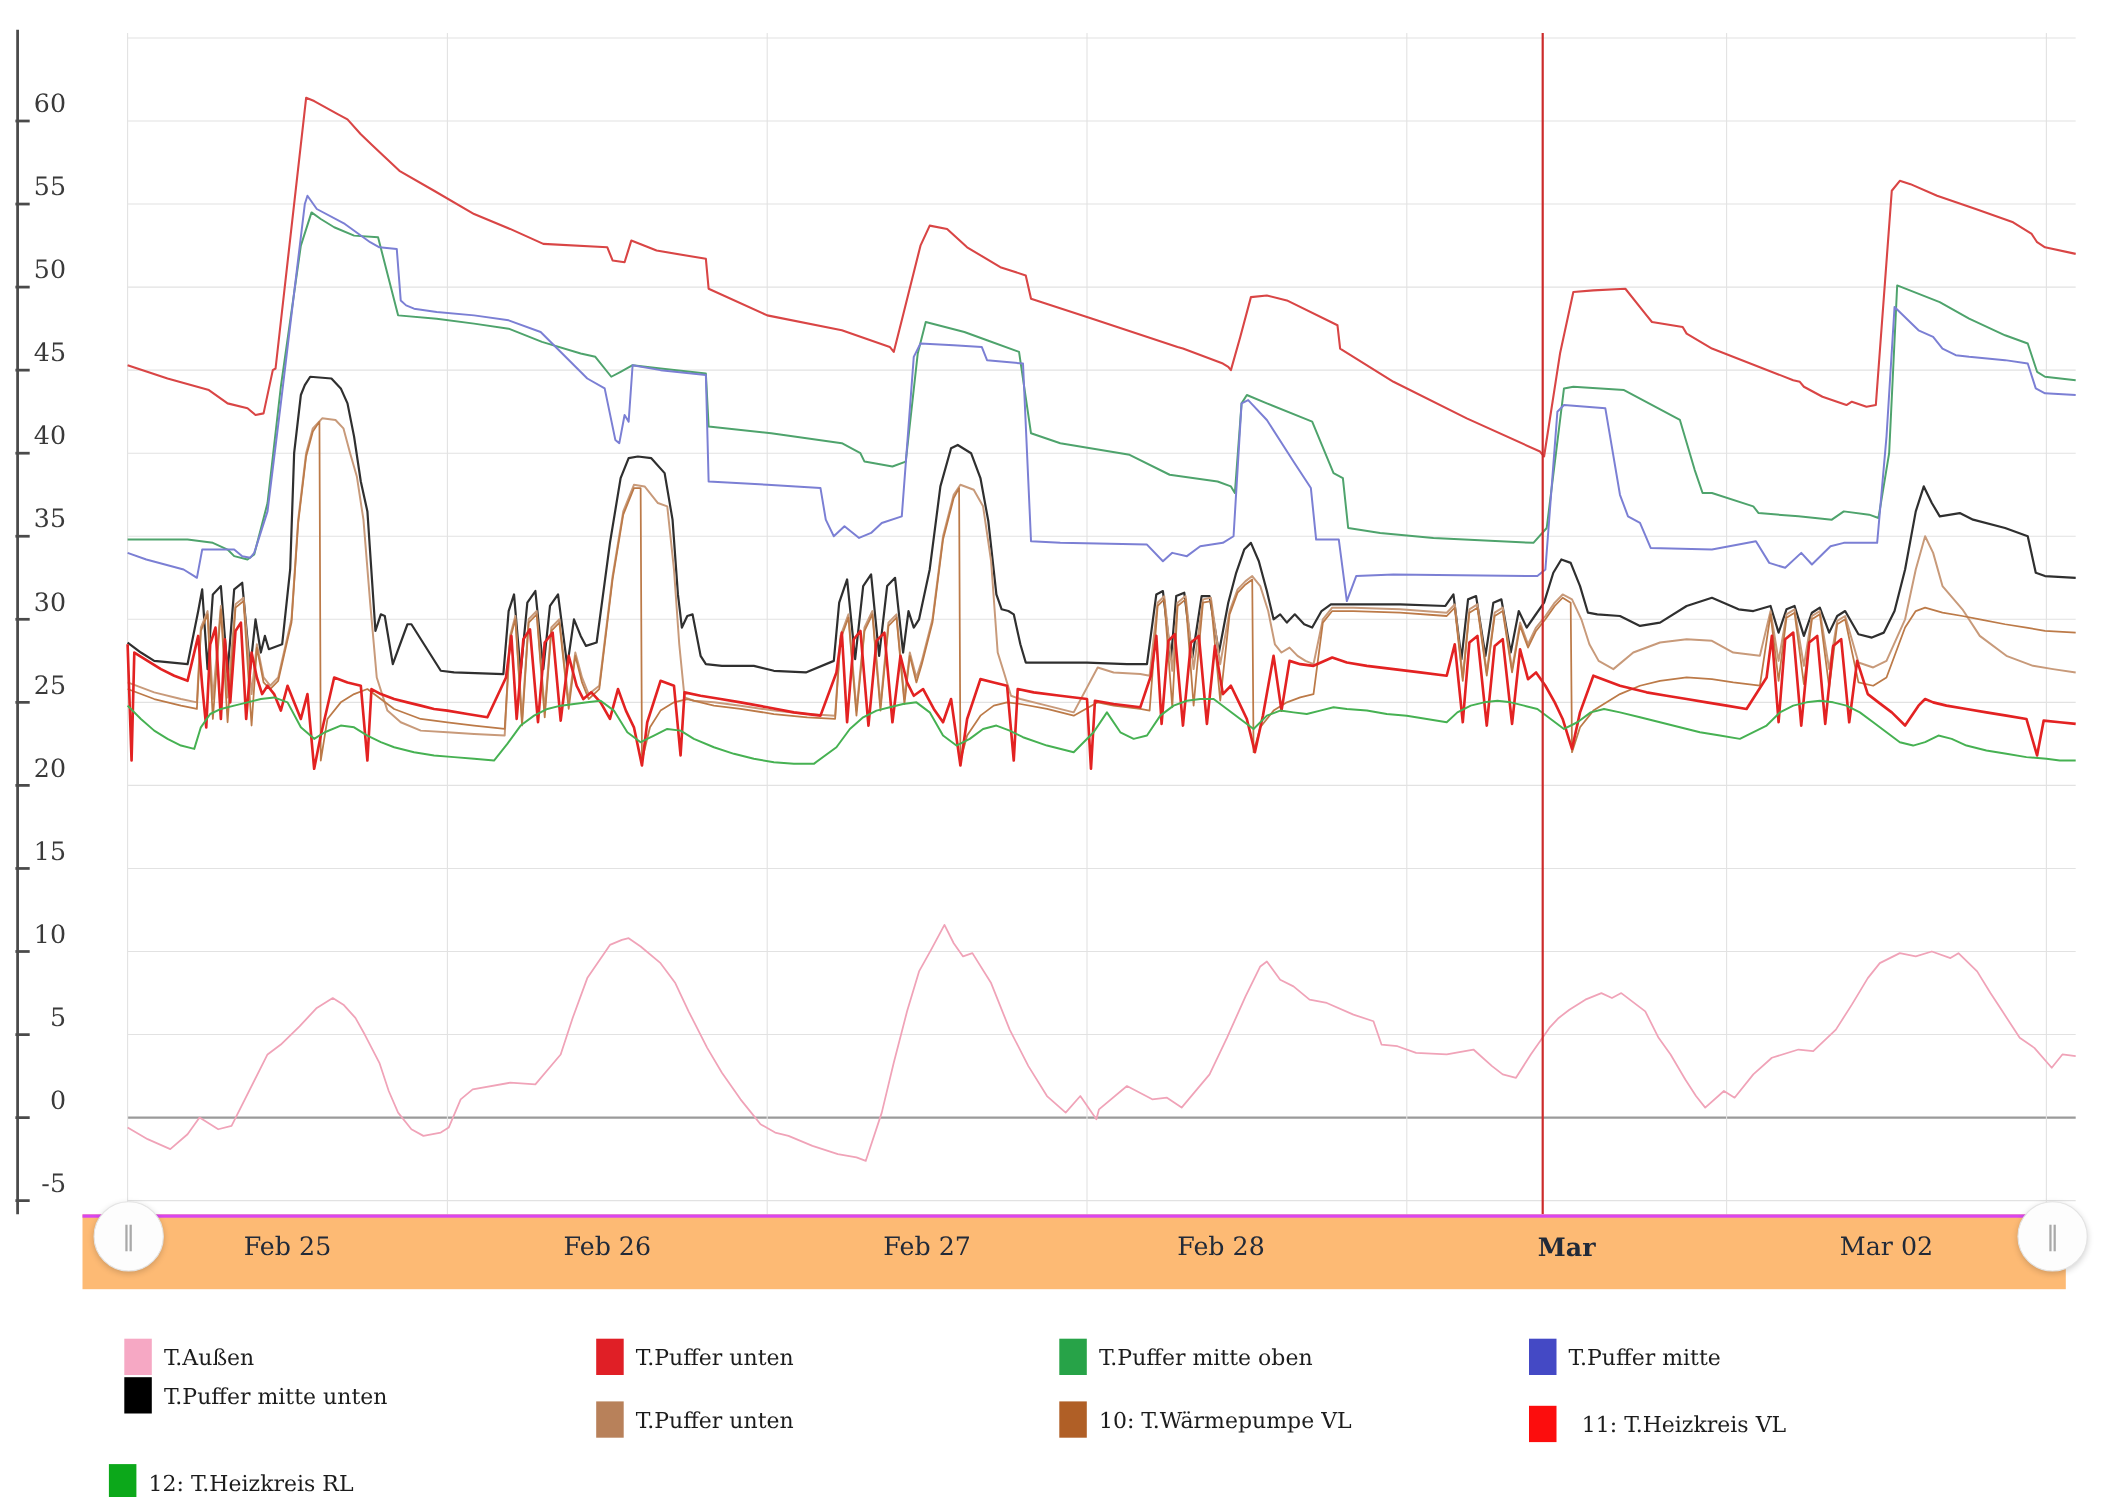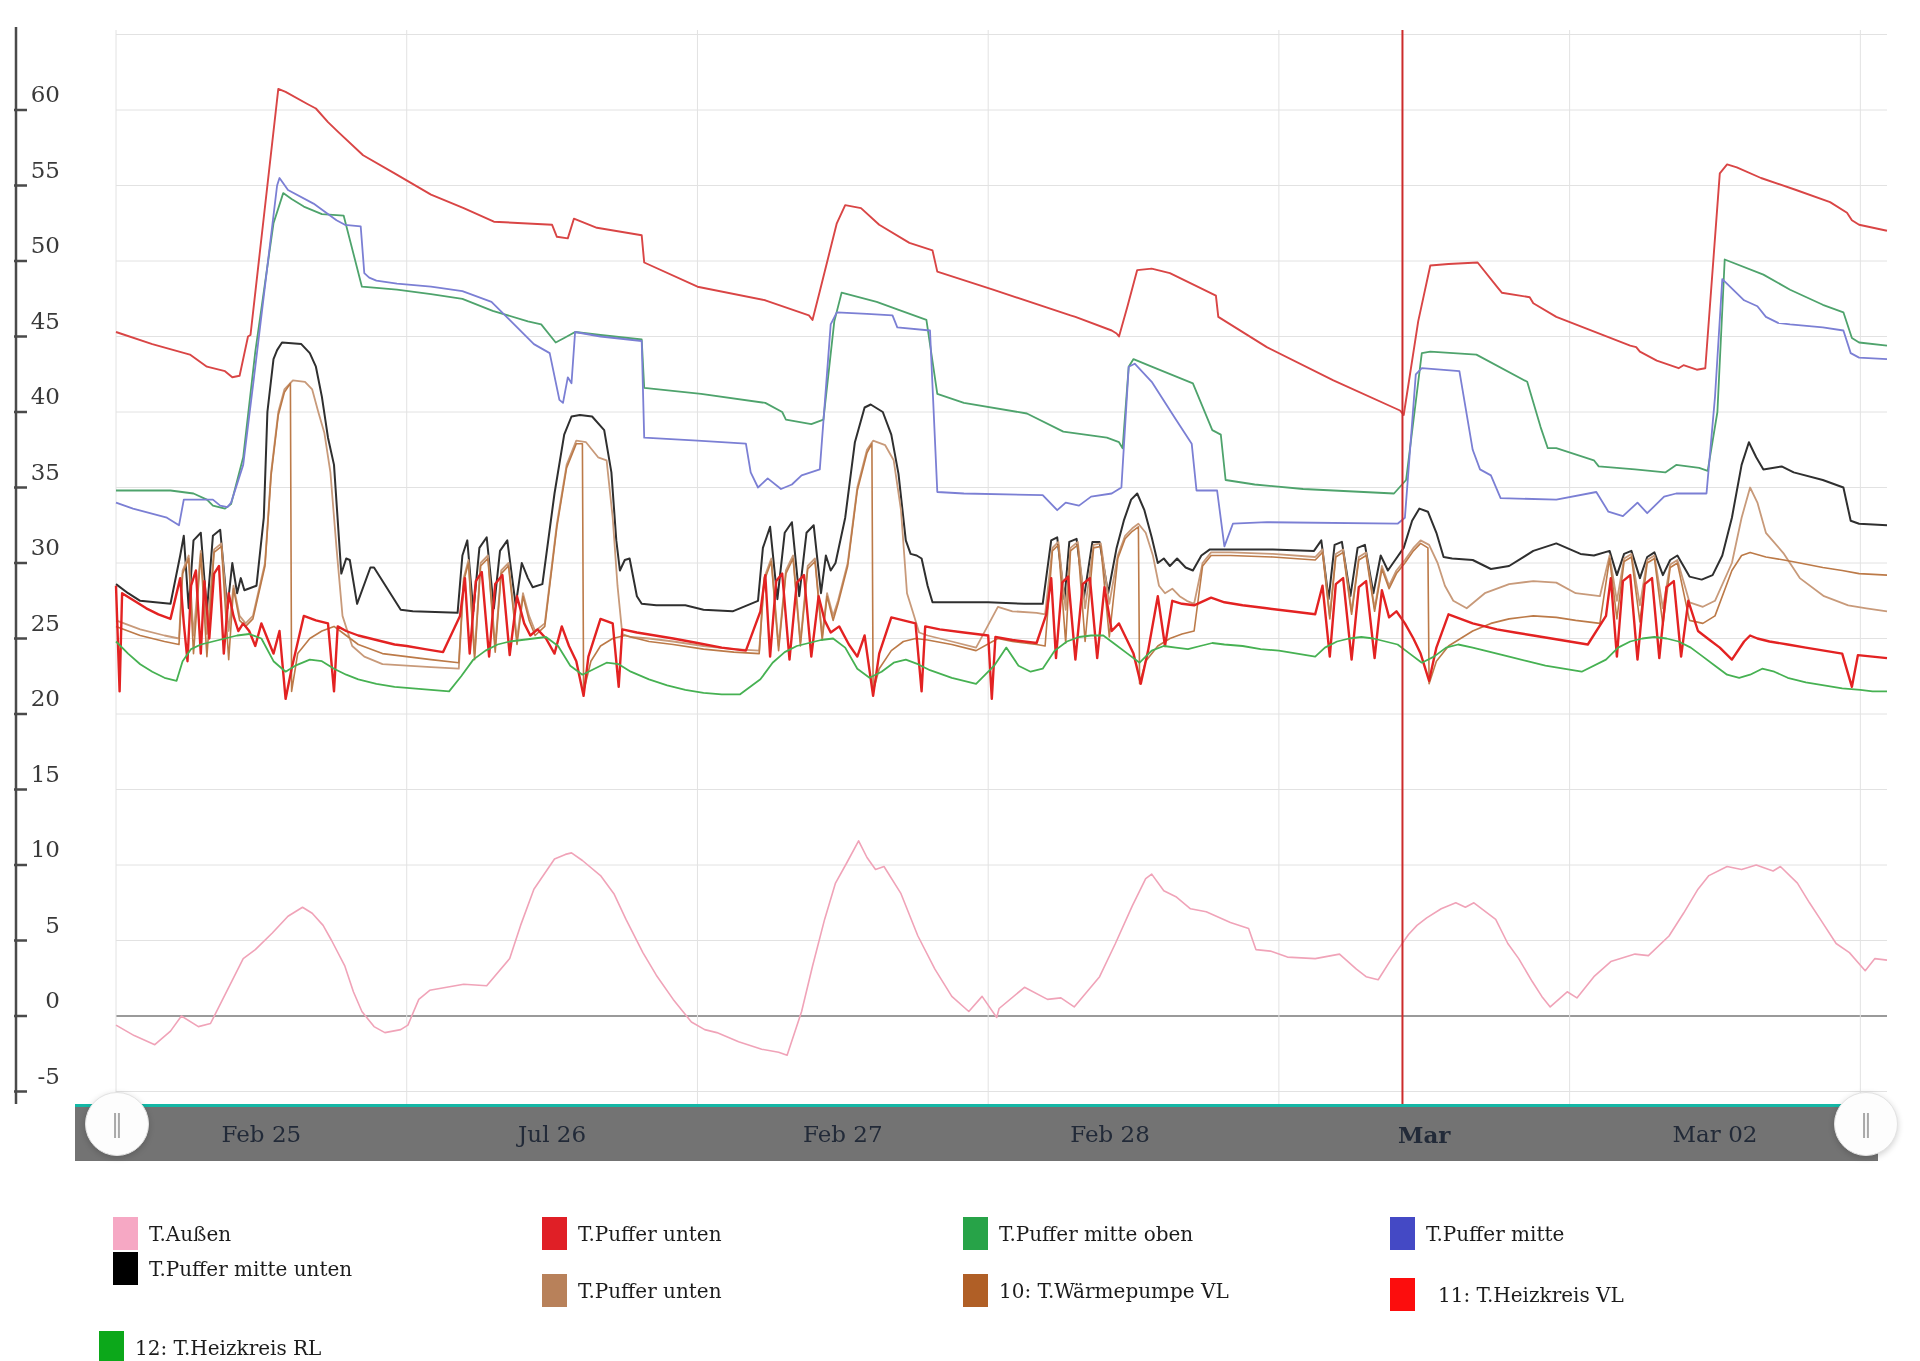--- a/index.html
+++ b/index.html
@@ -1,21 +1,21 @@
 <!DOCTYPE html>
 <html><head>
 <meta charset="utf-8">
 <style>
   html,body{margin:0;padding:0;background:#fff;}
   #stage{position:relative;width:1920px;height:1361px;background:#fff;overflow:hidden;
          font-family:"DejaVu Serif","Liberation Serif",serif;}
   #plot-svg{position:absolute;left:0;top:0;}
   
-  #axis-band{position:absolute;left:75px;top:1104px;width:1803px;height:57px;
-             background:#737373;border-top:3px solid #14b8a6;box-sizing:border-box;}
+  #axis-band{position:absolute;left:75px;top:1104px;width:1803px;height:68px;
+             background:#fdba74;border-top:3px solid #d946ef;box-sizing:border-box;}
   .date-label{position:absolute;top:14px;transform:translateX(-50%);
               font-size:23px;color:#222a38;white-space:nowrap;}
   .date-label.bold{font-weight:bold;}
   .scroll-handle{position:absolute;width:62px;height:62px;border-radius:50%;
                  background:#fdfdfd;border:1px solid #e3e3e3;
                  box-shadow:0 2px 6px rgba(0,0,0,0.18);
                  display:flex;align-items:center;justify-content:center;
                  font-family:"DejaVu Sans","Liberation Sans",sans-serif;
                  font-size:24px;color:#a9a9a9;z-index:5;}
   
@@ -87,21 +87,21 @@
       <polyline points="116.0,584.1 128.1,593.2 140.2,600.8 170.5,603.8 180.2,555.5 183.8,535.8 188.7,608.3 193.5,540.4 200.8,532.8 206.9,611.3 212.9,535.8 220.2,529.8 227.4,608.3 232.3,563.0 237.1,593.2 240.8,578.1 244.4,590.2 256.5,585.7 263.8,517.7 267.4,412.0 273.5,359.1 277.1,350.1 282.0,342.5 301.3,344.1 309.8,353.1 315.9,366.7 321.9,396.9 328.0,437.7 334.0,464.9 341.3,573.6 346.2,558.5 349.8,560.0 357.1,603.8 370.4,567.5 374.0,567.5 400.7,609.8 412.8,611.3 457.6,612.8 462.4,555.5 467.3,540.4 473.3,611.3 479.4,547.9 486.7,537.3 493.9,608.3 500.0,550.9 507.3,540.4 515.7,605.3 521.8,563.0 527.9,578.1 532.7,587.2 542.4,584.1 554.5,493.5 564.2,434.6 571.5,416.5 579.9,415.0 592.1,416.5 604.2,430.1 611.4,472.4 616.3,540.4 619.9,570.5 624.8,560.0 629.6,558.5 636.9,596.2 641.7,603.8 656.3,605.3 685.3,605.3 703.5,609.8 732.6,611.3 758.0,600.8 762.9,547.9 770.1,526.8 777.4,599.2 784.7,532.8 791.9,522.2 799.2,596.2 806.5,532.8 813.7,525.3 821.0,593.2 825.9,555.5 830.7,570.5 835.5,563.0 845.2,517.7 854.9,442.2 864.6,407.5 870.7,404.5 882.8,412.0 891.3,434.6 898.5,473.9 905.8,540.4 910.6,553.9 916.7,555.5 921.6,558.5 927.6,585.7 932.5,602.3 951.8,602.3 988.2,602.3 1024.5,603.8 1042.7,603.8 1051.2,540.4 1057.2,537.3 1064.5,599.2 1069.3,541.9 1076.6,538.8 1083.9,597.7 1092.4,541.9 1099.6,541.9 1108.1,593.2 1116.6,547.9 1123.8,520.7 1131.1,499.6 1137.2,493.5 1144.4,510.2 1151.7,537.3 1157.8,563.0 1163.8,558.5 1169.9,566.0 1177.1,558.5 1185.6,567.5 1192.9,570.5 1201.4,555.5 1209.9,549.4 1230.4,549.4 1272.8,549.4 1314.0,550.9 1321.3,540.4 1328.6,599.2 1334.6,544.9 1341.9,541.9 1350.4,596.2 1357.6,547.9 1364.9,544.9 1373.4,593.2 1380.7,555.5 1387.9,570.5 1395.2,560.0 1403.7,547.9 1412.1,520.7 1419.4,508.6 1427.9,511.7 1436.4,532.8 1443.6,557.0 1452.1,558.5 1472.7,560.0 1490.9,569.0 1509.1,566.0 1533.3,550.9 1556.3,543.4 1580.5,553.9 1593.9,555.5 1609.6,550.9 1616.9,575.1 1624.1,553.9 1631.4,550.9 1639.9,578.1 1647.2,557.0 1654.4,552.4 1662.9,575.1 1670.2,560.0 1677.4,555.5 1689.5,576.6 1701.7,579.6 1712.6,575.1 1722.3,555.5 1731.9,517.7 1741.6,464.9 1748.9,442.2 1756.2,457.3 1763.4,469.4 1781.6,466.4 1793.7,472.4 1822.8,480.0 1843.4,487.5 1850.7,520.7 1859.1,523.7 1887.0,525.3" fill="none" stroke="#2f2f2f" stroke-width="2" stroke-linejoin="round"></polyline>
       <polyline points="116.0,620.4 140.2,629.4 164.5,635.5 179.0,638.5 182.6,570.5 188.7,555.5 193.5,635.5 200.8,550.9 206.9,634.0 214.1,549.4 221.4,543.4 228.7,631.0 233.5,585.7 239.6,615.9 245.6,623.4 252.9,615.9 265.0,563.0 271.1,472.4 278.3,412.0 284.4,389.4 292.9,380.3 305.0,381.8 312.2,389.4 318.3,412.0 324.4,433.1 330.4,472.4 336.5,547.9 342.5,615.9 352.2,646.0 364.3,656.6 382.5,664.2 406.7,665.7 431.0,667.2 458.8,668.7 463.7,578.1 468.5,560.0 474.6,653.6 480.6,563.0 487.9,555.5 495.2,646.0 501.2,570.5 508.5,563.0 517.0,638.5 523.0,593.2 529.1,615.9 535.1,631.0 544.8,623.4 556.9,523.7 566.6,464.9 576.3,440.7 586.0,442.2 598.1,457.3 606.6,460.3 612.7,517.7 617.5,585.7 622.3,634.0 630.8,637.0 649.0,638.5 673.2,641.5 703.5,646.0 733.8,649.1 759.2,650.6 764.1,578.1 771.3,558.5 778.6,646.0 785.9,570.5 793.1,555.5 800.4,641.5 807.7,566.0 815.0,558.5 822.2,635.5 827.1,593.2 833.1,615.9 838.0,600.8 847.7,563.0 857.3,487.5 867.0,449.8 873.1,440.7 885.2,445.2 893.7,460.3 901.0,510.2 907.0,593.2 913.1,612.8 919.1,632.5 927.6,635.5 951.8,641.5 976.1,647.6 997.9,606.8 1012.4,611.3 1036.6,612.8 1045.1,614.3 1052.4,547.9 1058.4,541.9 1065.7,609.8 1070.5,547.9 1077.8,541.9 1085.1,608.3 1093.6,544.9 1100.8,543.4 1109.3,603.8 1117.8,555.5 1125.1,535.8 1132.3,528.3 1138.4,523.7 1145.7,532.8 1152.9,555.5 1159.0,585.7 1165.0,593.2 1172.3,588.7 1179.6,596.2 1186.8,600.8 1194.1,603.8 1202.6,563.0 1211.1,552.4 1230.4,552.4 1272.8,553.9 1315.2,557.0 1322.5,549.4 1329.8,615.9 1335.8,553.9 1343.1,549.4 1351.6,611.3 1358.8,557.0 1366.1,552.4 1374.6,608.3 1381.9,566.0 1389.1,585.7 1396.4,570.5 1404.9,560.0 1413.4,547.9 1420.6,540.4 1429.1,544.9 1437.6,563.0 1444.9,585.7 1453.3,600.8 1466.7,608.3 1484.8,593.2 1509.1,584.1 1533.3,581.1 1556.3,582.6 1575.7,593.2 1599.9,596.2 1609.6,555.5 1616.9,600.8 1624.1,558.5 1631.4,553.9 1639.9,605.3 1647.2,560.0 1654.4,555.5 1662.9,608.3 1670.2,564.5 1677.4,560.0 1689.5,602.3 1702.9,606.8 1715.0,600.8 1731.9,563.0 1741.6,517.7 1750.1,487.5 1757.4,502.6 1765.9,532.8 1784.0,553.9 1799.8,578.1 1824.0,596.2 1848.2,605.3 1866.4,608.3 1887.0,611.3" fill="none" stroke="#c89a7a" stroke-width="1.8" stroke-linejoin="round"></polyline>
       <polyline points="116.0,626.4 140.2,635.5 164.5,641.5 179.0,644.5 182.6,573.6 188.7,558.5 193.5,653.6 200.8,553.9 206.9,656.6 214.1,552.4 221.4,546.4 228.7,659.6 233.5,588.7 239.6,620.4 245.6,626.4 252.9,618.9 265.0,566.0 271.1,475.4 278.3,415.0 284.4,392.4 290.4,383.3 291.6,691.4 297.7,653.6 309.8,638.5 321.9,631.0 334.0,626.4 346.2,635.5 358.3,644.5 382.5,653.6 406.7,656.6 431.0,659.6 458.8,662.7 463.7,581.1 468.5,563.0 474.6,659.6 480.6,566.0 487.9,558.5 495.2,652.1 501.2,573.6 508.5,566.0 517.0,644.5 523.0,596.2 529.1,620.4 535.1,635.5 544.8,626.4 556.9,526.8 566.6,467.9 576.3,443.7 582.4,443.7 583.6,691.4 590.9,661.2 600.5,646.0 612.7,638.5 624.8,635.5 636.9,638.5 649.0,641.5 673.2,644.5 703.5,649.1 733.8,652.1 759.2,653.6 764.1,581.1 771.3,561.5 778.6,650.6 785.9,573.6 793.1,558.5 800.4,646.0 807.7,569.0 815.0,561.5 822.2,640.0 827.1,596.2 833.1,620.4 838.0,603.8 847.7,566.0 857.3,490.5 867.0,452.8 871.9,443.7 873.1,691.4 879.2,668.7 891.3,650.6 903.4,641.5 915.5,638.5 927.6,640.0 951.8,644.5 976.1,650.6 997.9,638.5 1012.4,641.5 1036.6,644.5 1045.1,646.0 1052.4,550.9 1058.4,544.9 1065.7,643.0 1070.5,550.9 1077.8,544.9 1085.1,641.5 1093.6,547.9 1100.8,546.4 1109.3,637.0 1117.8,558.5 1125.1,538.8 1132.3,531.3 1138.4,526.8 1139.6,683.8 1145.7,661.2 1157.8,646.0 1169.9,638.5 1182.0,634.0 1194.1,631.0 1202.6,566.0 1211.1,555.5 1230.4,555.5 1272.8,557.0 1315.2,560.0 1322.5,552.4 1329.8,618.9 1335.8,557.0 1343.1,552.4 1351.6,614.3 1358.8,560.0 1366.1,555.5 1374.6,611.3 1381.9,569.0 1389.1,588.7 1396.4,573.6 1404.9,563.0 1413.4,550.9 1420.6,543.4 1427.9,547.9 1429.1,683.8 1436.4,661.2 1448.5,646.0 1460.6,638.5 1472.7,631.0 1490.9,623.4 1509.1,618.9 1533.3,615.9 1556.3,617.4 1575.7,620.4 1599.9,623.4 1609.6,558.5 1616.9,618.9 1624.1,561.5 1631.4,557.0 1639.9,621.9 1647.2,563.0 1654.4,558.5 1662.9,624.9 1670.2,567.5 1677.4,563.0 1689.5,620.4 1702.9,623.4 1715.0,615.9 1731.9,570.5 1741.6,555.5 1750.1,552.4 1765.9,557.0 1784.0,560.0 1799.8,563.0 1822.8,567.5 1842.2,570.5 1859.1,573.6 1887.0,575.1" fill="none" stroke="#bc7a48" stroke-width="1.6" stroke-linejoin="round"></polyline>
       <polyline points="116.0,585.7 119.6,691.4 122.1,593.2 134.2,600.8 146.3,608.3 158.4,614.3 170.5,618.9 180.2,578.1 183.8,623.4 187.5,661.2 191.1,585.7 195.9,570.5 200.8,653.6 204.4,581.1 209.3,638.5 214.1,573.6 219.0,566.0 223.8,653.6 228.7,593.2 233.5,615.9 238.3,631.0 243.2,623.4 249.2,631.0 255.3,646.0 261.4,623.4 267.4,638.5 273.5,653.6 279.5,631.0 285.6,698.9 291.6,668.7 303.8,615.9 315.9,620.4 328.0,623.4 334.0,691.4 337.7,626.4 346.2,631.0 358.3,635.5 370.4,638.5 382.5,641.5 394.6,644.5 406.7,646.0 424.9,649.1 443.1,652.1 460.0,615.9 464.9,578.1 469.7,653.6 475.8,581.1 481.8,572.1 489.1,656.6 495.2,584.1 502.4,575.1 509.7,655.1 517.0,596.2 524.2,623.4 530.3,635.5 537.6,629.4 546.0,638.5 554.5,653.6 561.8,626.4 569.0,646.0 576.3,661.2 583.6,695.9 588.4,656.6 600.5,618.9 612.7,623.4 618.7,686.8 622.3,629.4 636.9,632.5 655.1,635.5 673.2,638.5 697.5,643.0 721.7,647.6 745.9,650.6 760.4,611.3 765.3,575.1 770.1,656.6 776.2,581.1 782.2,573.6 789.5,659.6 796.8,582.6 804.0,575.1 811.3,656.6 818.6,596.2 824.6,620.4 830.7,632.5 839.2,626.4 848.9,644.5 857.3,656.6 864.6,635.5 873.1,695.9 879.2,653.6 891.3,617.4 903.4,620.4 915.5,623.4 921.6,691.4 925.2,626.4 939.7,629.4 963.9,632.5 988.2,635.5 991.8,698.9 995.4,637.0 1012.4,640.0 1036.6,643.0 1046.3,614.3 1051.2,578.1 1056.0,658.1 1062.1,582.6 1068.1,576.6 1075.4,659.6 1082.7,584.1 1089.9,578.1 1097.2,658.1 1104.5,587.2 1111.7,631.0 1119.0,623.4 1126.3,638.5 1133.5,653.6 1140.8,683.8 1148.1,650.6 1157.8,596.2 1165.0,646.0 1172.3,600.8 1182.0,603.8 1194.1,605.3 1211.1,597.7 1224.4,602.3 1242.6,605.3 1266.8,608.3 1291.0,611.3 1315.2,614.3 1322.5,585.7 1329.8,656.6 1335.8,584.1 1343.1,578.1 1351.6,659.6 1358.8,587.2 1366.1,581.1 1374.6,658.1 1381.9,590.2 1389.1,617.4 1396.4,611.3 1404.9,623.4 1413.4,638.5 1420.6,653.6 1429.1,680.8 1436.4,647.6 1448.5,614.3 1460.6,618.9 1472.7,623.4 1484.8,626.4 1496.9,629.4 1515.1,632.5 1533.3,635.5 1551.5,638.5 1569.6,641.5 1587.8,644.5 1606.0,615.9 1610.8,578.1 1616.9,656.6 1622.9,581.1 1630.2,575.1 1637.5,659.6 1644.7,584.1 1652.0,578.1 1659.3,658.1 1666.5,587.2 1673.8,581.1 1681.1,656.6 1688.3,600.8 1698.0,631.0 1707.7,638.5 1719.8,647.6 1731.9,659.6 1744.1,641.5 1750.1,635.5 1757.4,638.5 1769.5,641.5 1787.7,644.5 1805.8,647.6 1824.0,650.6 1842.2,653.6 1851.9,686.8 1857.9,655.1 1872.5,656.6 1887.0,658.1" fill="none" stroke="#e32222" stroke-width="2.4" stroke-linejoin="round"></polyline>
       <polyline points="116.0,641.5 128.1,653.6 140.2,664.2 152.3,671.7 164.5,677.8 176.6,680.8 182.6,661.2 191.1,649.1 200.8,644.5 212.9,641.5 225.0,638.5 237.1,635.5 249.2,634.0 261.4,638.5 273.5,661.2 285.6,671.7 295.3,665.7 309.8,659.6 321.9,661.2 334.0,668.7 346.2,674.7 358.3,679.3 376.4,683.8 394.6,686.8 412.8,688.3 431.0,689.8 449.1,691.4 461.2,676.3 473.3,659.6 485.5,650.6 497.6,644.5 509.7,641.5 521.8,640.0 533.9,638.5 546.0,637.0 558.1,646.0 570.3,665.7 582.4,674.7 594.5,668.7 606.6,662.7 618.7,664.2 630.8,671.7 649.0,679.3 667.2,685.3 685.3,689.8 703.5,692.9 721.7,694.4 739.8,694.4 760.4,679.3 772.6,662.7 784.7,652.1 796.8,646.0 808.9,643.0 821.0,640.0 833.1,638.5 845.2,647.6 857.3,668.7 869.5,677.8 881.6,671.7 893.7,662.7 905.8,659.6 917.9,664.2 930.0,670.2 951.8,677.8 976.1,683.8 994.2,665.7 1006.3,647.6 1018.5,665.7 1030.6,671.7 1042.7,668.7 1054.8,650.6 1066.9,641.5 1079.0,637.0 1091.1,635.5 1103.3,635.5 1115.4,644.5 1127.5,653.6 1139.6,662.7 1151.7,650.6 1163.8,646.0 1175.9,647.6 1188.0,649.1 1200.2,646.0 1212.3,643.0 1224.4,644.5 1242.6,646.0 1260.7,649.1 1278.9,650.6 1297.1,653.6 1315.2,656.6 1324.9,647.6 1337.0,641.5 1349.2,638.5 1361.3,637.0 1373.4,638.5 1385.5,641.5 1397.6,644.5 1409.7,653.6 1421.8,662.7 1434.0,656.6 1446.1,647.6 1458.2,644.5 1472.7,647.6 1490.9,652.1 1509.1,656.6 1527.2,661.2 1545.4,665.7 1563.6,668.7 1581.7,671.7 1606.0,659.6 1618.1,647.6 1630.2,641.5 1642.3,638.5 1654.4,637.0 1666.5,638.5 1678.6,641.5 1690.8,647.6 1702.9,656.6 1715.0,665.7 1727.1,674.7 1739.2,677.8 1750.1,674.7 1762.2,668.7 1774.3,671.7 1787.7,677.8 1805.8,682.3 1824.0,685.3 1842.2,688.3 1860.4,689.8 1872.5,691.4 1887.0,691.4" fill="none" stroke="#46b152" stroke-width="1.8" stroke-linejoin="round"></polyline>
       <line x1="1402.4582763337896" y1="30" x2="1402.4582763337896" y2="1104" stroke="#cc2b2b" stroke-width="2"></line>
     </svg>
 
   <div id="axis-band">
       <div class="date-label" style="left: 186.363px;">Feb 25</div>
-      <div class="date-label" style="left: 477.088px;">Jul 26</div>
+      <div class="date-label" style="left: 477.088px;">Feb 26</div>
       <div class="date-label" style="left: 767.813px;">Feb 27</div>
       <div class="date-label" style="left: 1035px;">Feb 28</div>
       <div class="date-label bold" style="left: 1349.26px;">Mar</div>
       <div class="date-label" style="left: 1639.99px;">Mar 02</div>
     </div>
   <div class="scroll-handle" id="handle-left" style="left:85px;top:1092px;">
     <span>‖</span>
   </div>
   <div class="scroll-handle" id="handle-right" style="left:1834px;top:1092px;">
     <span>‖</span>

